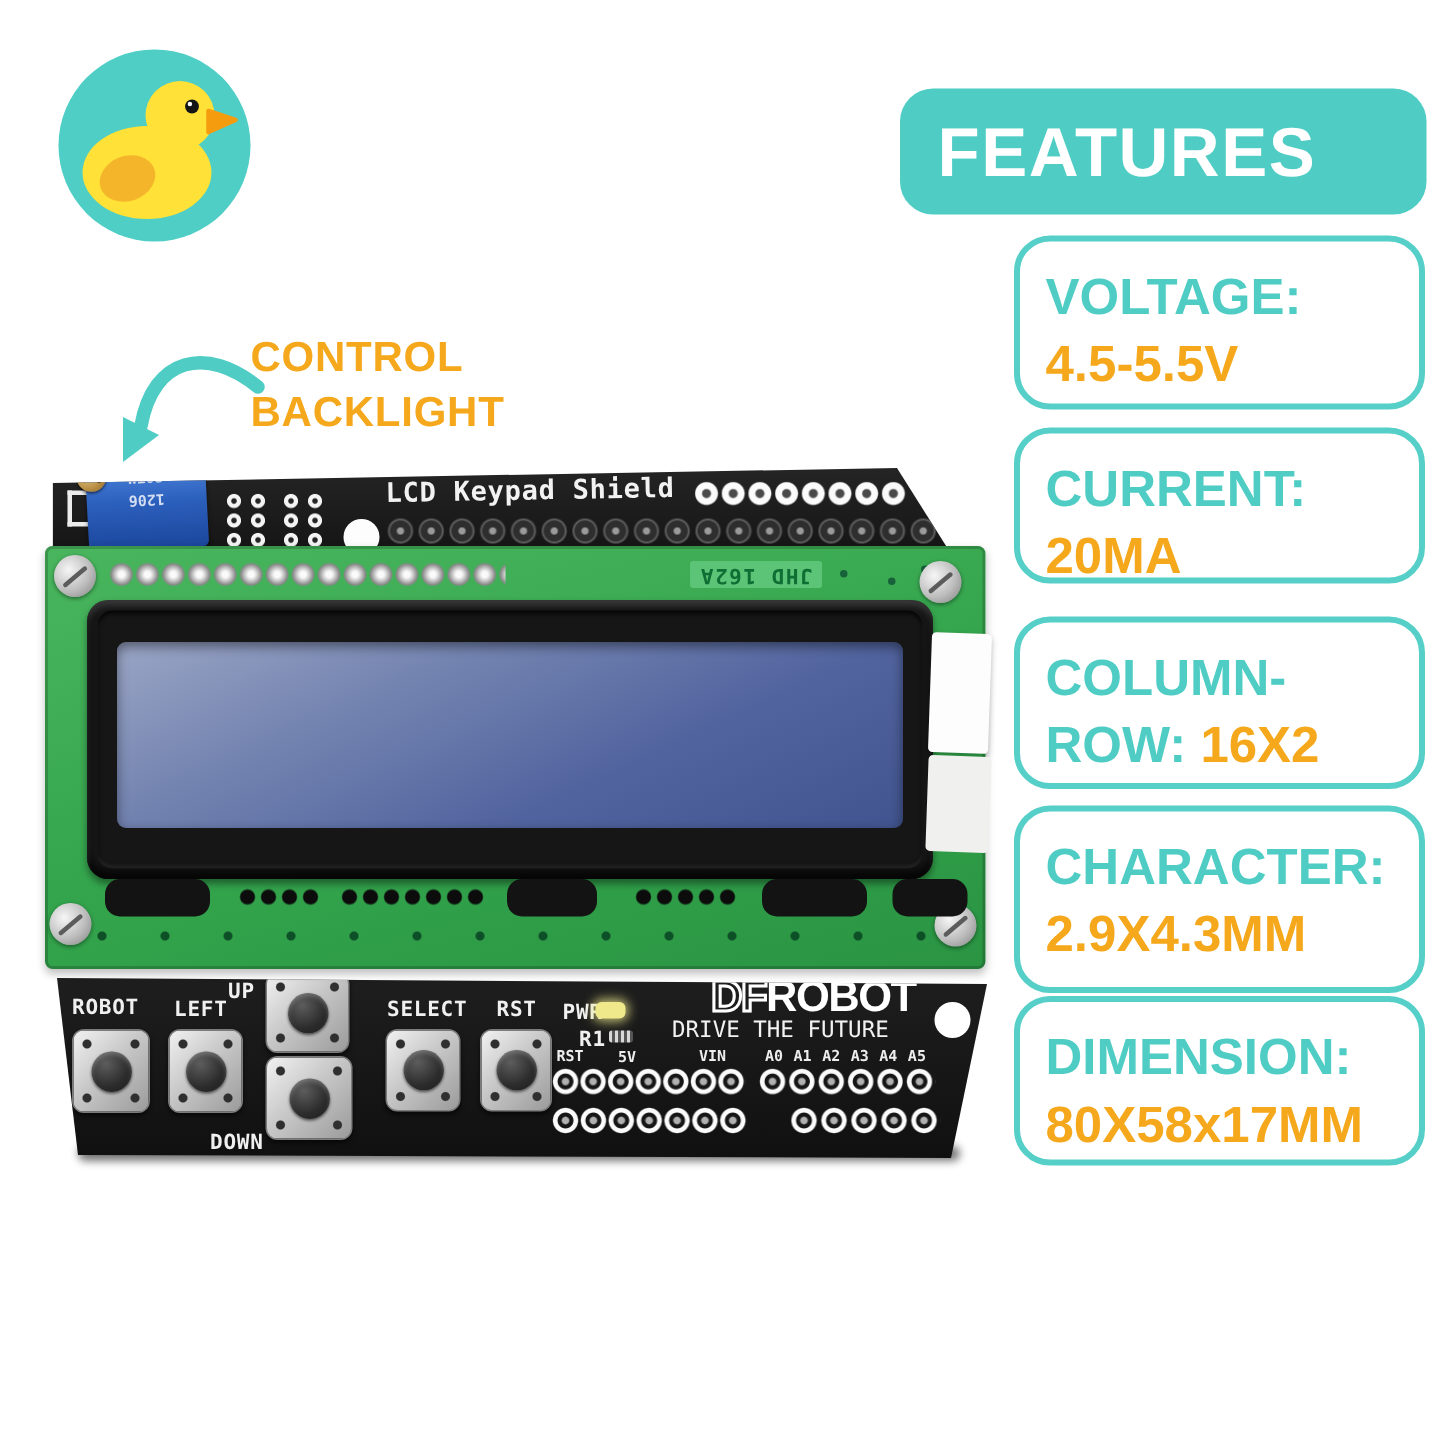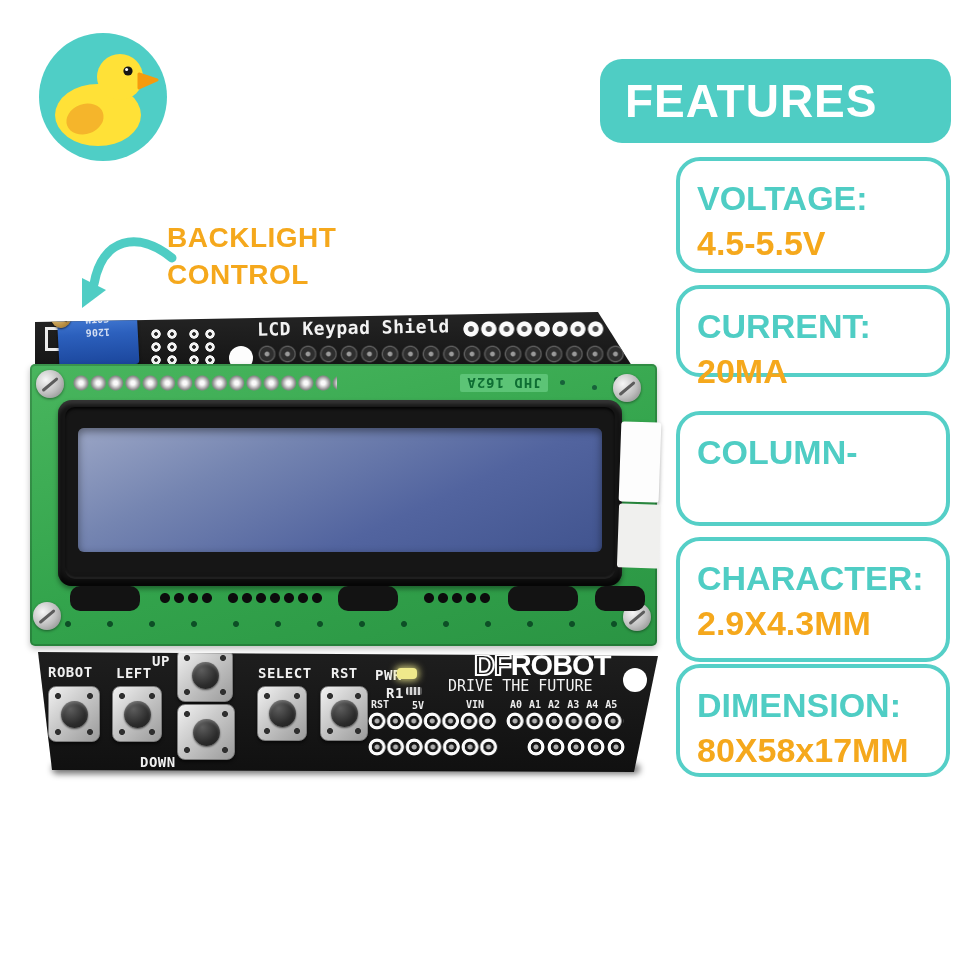--- a/index.html
+++ b/index.html
@@ -17,21 +17,21 @@
   .arrow-svg { left:60px; top:225px; width:132px; height:96px; }
 
   
   .features-header { left:600px; top:59px; width:351px; height:84px;
       background:#4FCDC4; border-radius:22px; color:#fff; font-weight:bold;
       font-size:46px; line-height:84px; padding-left:25px; letter-spacing:1px; }
   .feature-box { left:676px; width:274px; background:#fff; border:4px solid #55CFC7;
       border-radius:24px; padding:15px 8px 0 17px; font-weight:bold; font-size:34px;
       line-height:45px; color:#4FCDC4; }
   .fb1 { top:157px; height:116px; }
-  .fb2 { top:285px; height:92px; }
+  .fb2 { top:285px; height:104px; }
   .fb3 { top:411px; height:115px; }
   .fb4 { top:537px; height:125px; }
   .fb5 { top:664px; height:113px; }
   .feature-value { color:#F5A81C; }
   .feature-label-inline { color:#4FCDC4; }
 
   
   .shadow-bottom { left:52px; top:764px; width:588px; height:10px;
       background:rgba(0,0,0,0.55); filter:blur(3px); border-radius:5px; z-index:0; }
 
@@ -155,22 +155,22 @@
     <circle cx="67" cy="67" r="64" fill="#4FCEC6"></circle>
     <ellipse cx="62" cy="85" rx="43" ry="31" fill="#FFE137"></ellipse>
     <ellipse cx="49" cy="89" rx="19" ry="15" fill="#F5B52B" transform="rotate(-20 49 89)"></ellipse>
     <circle cx="84" cy="47" r="23" fill="#FFE137"></circle>
     <polygon points="103,44 121,50 103,58" fill="#F59B0E" stroke="#F59B0E" stroke-width="3" stroke-linejoin="round"></polygon>
     <circle cx="92" cy="41" r="4.6" fill="#151515"></circle>
     <circle cx="90.6" cy="39.4" r="1.5" fill="#ffffff"></circle>
   </svg>
 
   <div class="abs annotation">
+    <div>CONTROL</div>
     <div>BACKLIGHT</div>
-    <div>CONTROL</div>
   </div>
   <svg class="abs arrow-svg" viewBox="0 0 132 96">
     <path d="M 112 33 C 78 5, 42 13, 34 59" fill="none" stroke="#4FCDC4" stroke-width="9" stroke-linecap="round"></path>
     <polygon points="22,83 46,65 22,53" fill="#4FCDC4"></polygon>
   </svg>
 
   <div class="abs shadow-bottom"></div>
 
   <div class="abs strip-top">
     <div class="abs bracket-pad"></div>
@@ -260,20 +260,21 @@
   <div class="abs feature-box fb1">
     <div>VOLTAGE:</div>
     <div><span class="feature-label-inline"></span><span class="feature-value">4.5-5.5V</span></div>
   </div>
   <div class="abs feature-box fb2">
     <div>CURRENT:</div>
     <div><span class="feature-label-inline"></span><span class="feature-value">20MA</span></div>
   </div>
   <div class="abs feature-box fb3">
     <div>COLUMN-</div>
+    <div><span class="feature-label-inline">ROW: </span><span class="feature-value">16X2</span></div>
   </div>
   <div class="abs feature-box fb4">
     <div>CHARACTER:</div>
     <div><span class="feature-label-inline"></span><span class="feature-value">2.9X4.3MM</span></div>
   </div>
   <div class="abs feature-box fb5">
     <div>DIMENSION:</div>
     <div><span class="feature-label-inline"></span><span class="feature-value">80X58x17MM</span></div>
   </div>
 

